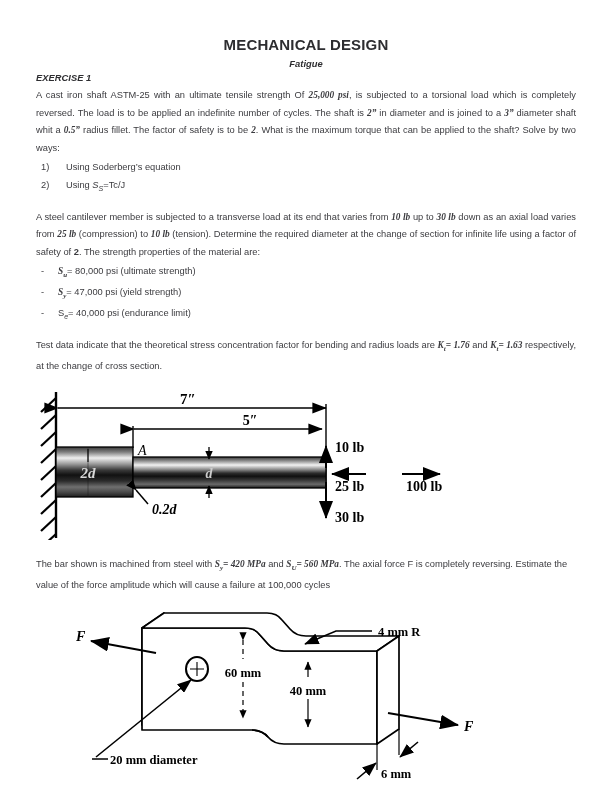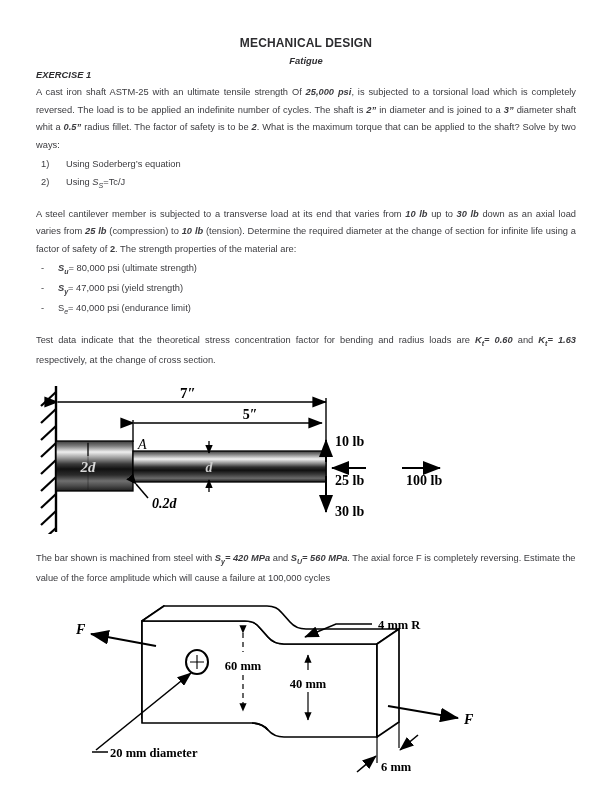--- a/index.html
+++ b/index.html
@@ -22,21 +22,21 @@
   }
   .content {
     position: absolute;
     left: 36px;
     top: 36px;
     width: 540px;
   }
   .doc-title {
     text-align: center;
     font-weight: bold;
-    font-size: 12px;
+    font-size: 15px;
     letter-spacing: 0.15px;
     color: #2d2d30;
     margin: 0 0 5px 0;
   }
   .doc-subtitle {
     text-align: center;
     font-weight: bold;
     font-style: italic;
     font-size: 9.4px;
     color: #2d2d30;
@@ -52,21 +52,21 @@
   }
   p.body-text {
     font-size: 9.3px;
     line-height: 17.5px;
     text-align: justify;
     margin: 0;
     color: #3b3b3f;
   }
   p.body-text.nojust { text-align: left; }
   b, .bi { font-weight: bold; }
-  .bi { font-style: italic; }
+  .bi { font-style: italic; font-family: Liberation Serif, serif; }
   .it { font-style: italic; }
   sub { font-size: 7px; font-style: italic; }
 
   ol.ways {
     margin: 2px 0 0 0;
     padding: 0 0 0 30px;
     list-style: none;
     font-size: 9.3px;
     line-height: 17.5px;
   }
@@ -117,21 +117,21 @@
   <p class="body-text"><span>A steel cantilever member is subjected to a transverse load at its end that varies from </span><span class="bi">10 lb</span><span> up to </span><span class="bi">30 lb</span><span> down as an axial load varies from </span><span class="bi">25 lb</span><span> (compression) to </span><span class="bi">10 lb</span><span> (tension). Determine the required diameter at the change of section for infinite life using a factor of safety of </span><b>2</b><span>. The strength properties of the material are:</span></p>
 
   <ul class="props">
     <li><span class="dash">-</span><span class="bi">S</span><sub class="bi">u</sub><span>= 80,000 psi (ultimate strength)</span></li>
     <li><span class="dash">-</span><span class="bi">S</span><sub class="bi">y</sub><span>= 47,000 psi (yield strength)</span></li>
     <li><span class="dash">-</span><span>S</span><sub>e</sub><span>= 40,000 psi (endurance limit)</span></li>
   </ul>
 
   <div class="spacer-sm"></div>
 
-  <p class="body-text"><span>Test data indicate that the theoretical stress concentration factor for bending and radius loads are </span><span class="bi">K</span><sub class="bi">t</sub><span class="bi">= 0.60</span><span> and </span><span class="bi">K</span><sub class="bi">t</sub><span class="bi">= 1.63</span><span> respectively, at the change of cross section.</span></p>
+  <p class="body-text"><span>Test data indicate that the theoretical stress concentration factor for bending and radius loads are </span><span class="bi">K</span><sub class="bi">t</sub><span class="bi">= 1.76</span><span> and </span><span class="bi">K</span><sub class="bi">t</sub><span class="bi">= 1.63</span><span> respectively, at the change of cross section.</span></p>
 
   <div class="fig" style="margin-top:14px;">
     <svg width="540" height="150" viewBox="0 0 540 150">
       <defs>
         <linearGradient id="shaftShade" x1="0" y1="0" x2="0" y2="1">
           <stop offset="0%" stop-color="#3a3a3a"></stop>
           <stop offset="10%" stop-color="#7d7d7d"></stop>
           <stop offset="22%" stop-color="#efefef"></stop>
           <stop offset="34%" stop-color="#9a9a9a"></stop>
           <stop offset="46%" stop-color="#3a3a3a"></stop>

